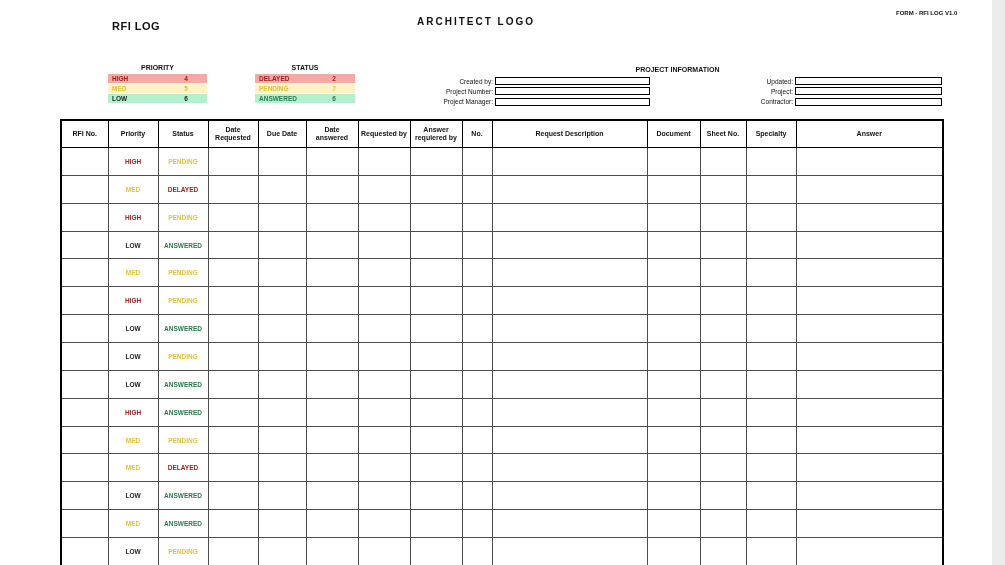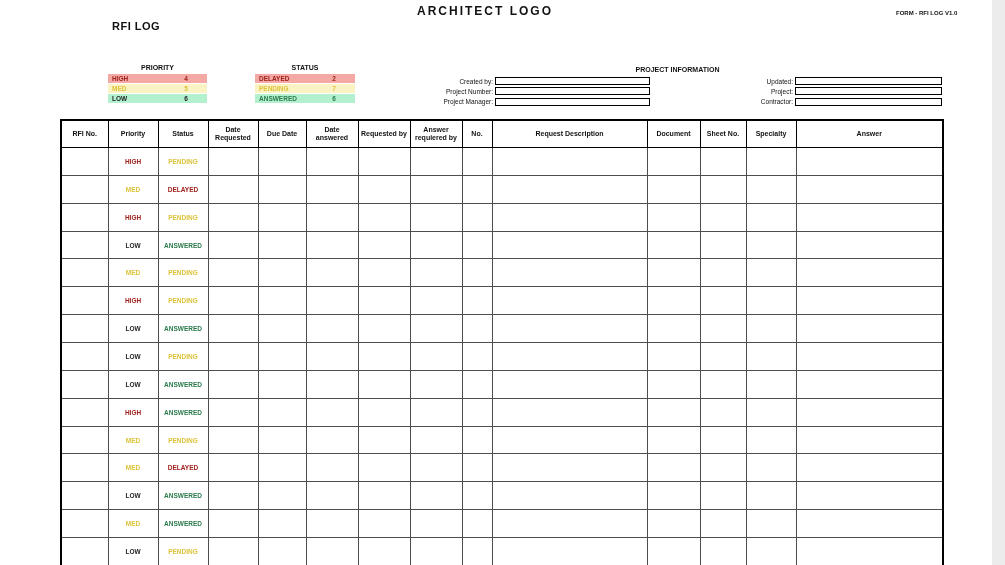--- a/index.html
+++ b/index.html
@@ -1,21 +1,21 @@
 <!DOCTYPE html>
 <html><head>
 <meta charset="utf-8">
 <style>
   html,body{margin:0;padding:0;background:#fff;}
   .page{position:relative;width:1005px;height:565px;background:#ffffff;
         font-family:"Liberation Sans",sans-serif;overflow:hidden;color:#111;}
 
   
   .title{position:absolute;left:112px;top:20px;font-size:11px;font-weight:bold;letter-spacing:.5px;}
-  .logo{position:absolute;left:417px;top:4px;font-size:12px;font-weight:bold;letter-spacing:2px;white-space:nowrap;}
+  .logo{position:absolute;left:417px;top:16px;font-size:10px;font-weight:bold;letter-spacing:2px;white-space:nowrap;}
   .form-version{position:absolute;left:896px;top:10px;font-size:6px;font-weight:bold;white-space:nowrap;}
 
   
   .summary{position:absolute;top:64px;width:99px;}
   .summary.priority{left:108px;}
   .summary.status{left:255px;width:100px;}
   .sum-title{text-align:center;font-weight:bold;font-size:7px;margin-bottom:3px;}
   .sum-row{display:flex;align-items:center;height:9px;margin-bottom:1px;font-size:6.5px;font-weight:bold;}
   .sum-label{flex:1;padding-left:4px;}
   .sum-value{width:26px;text-align:center;padding-right:8px;}

